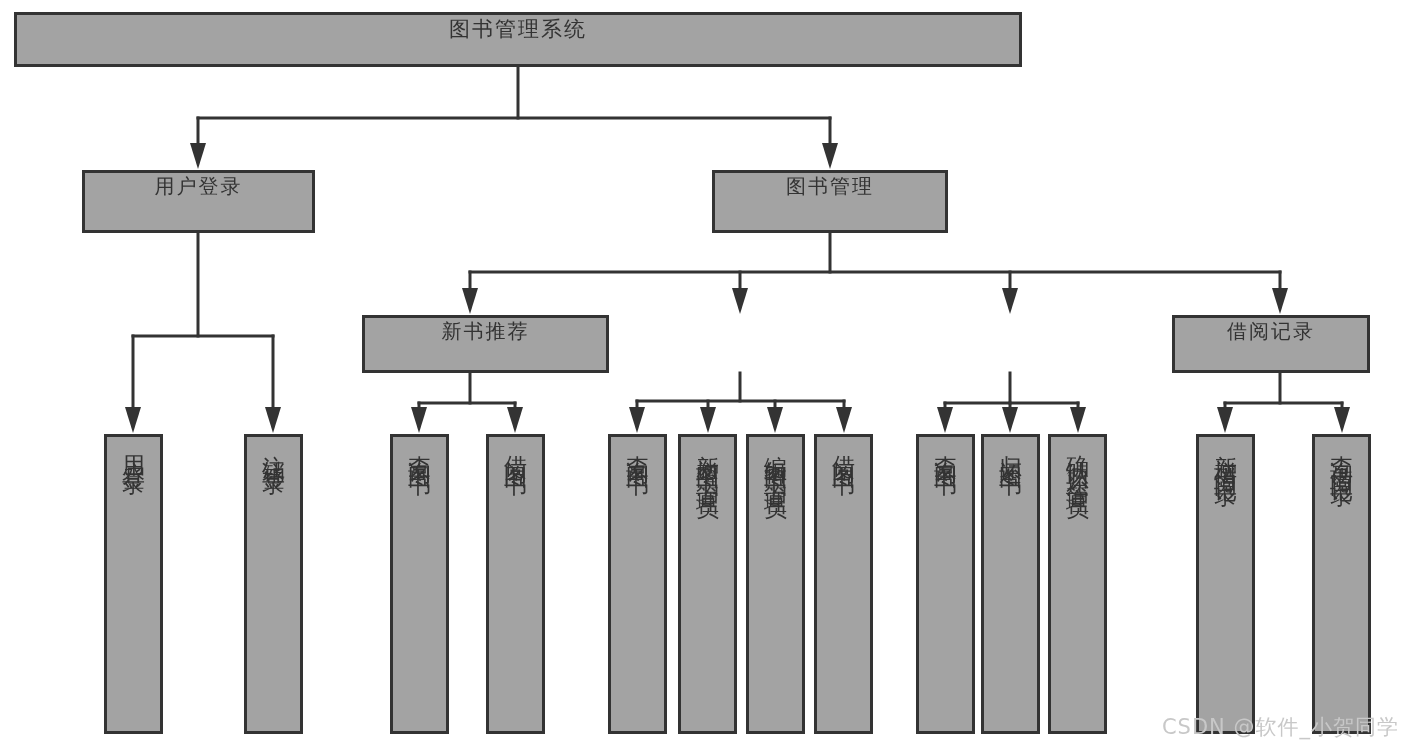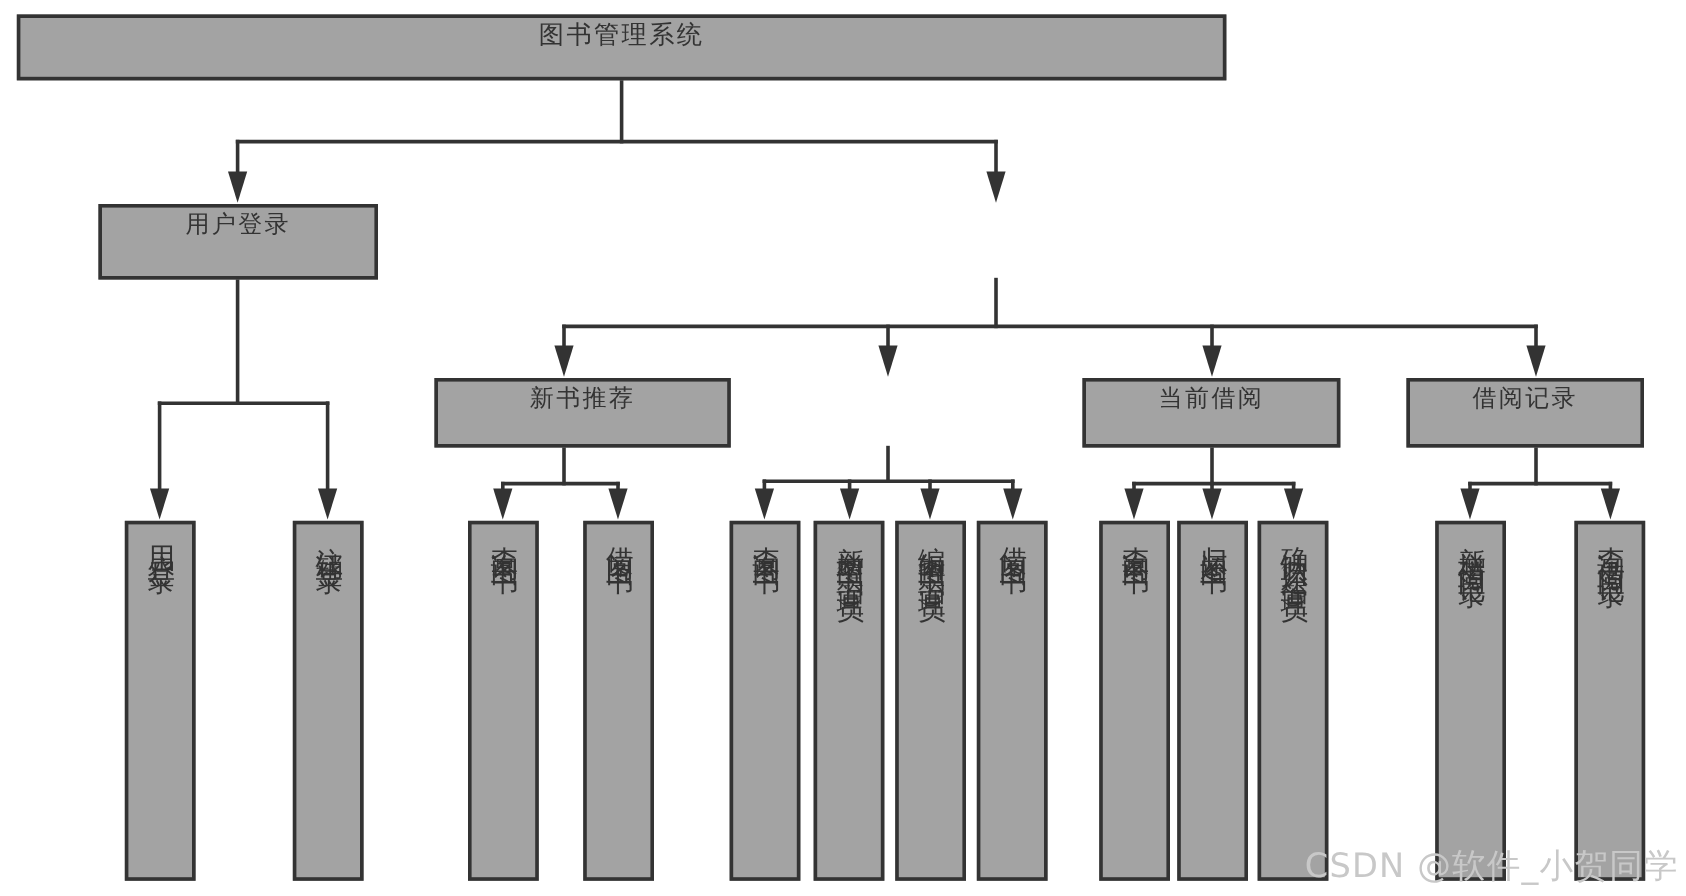--- a/index.html
+++ b/index.html
@@ -23,21 +23,21 @@
     color:var(--text-color);
   }
   .node.h span{letter-spacing:2px;font-size:20px;white-space:nowrap;}
   .node.h1 span{font-size:21px;}
   .node.v span{
     writing-mode:vertical-rl;text-orientation:mixed;
     font-size:23px;letter-spacing:6px;line-height:1;
   }
   .watermark{
     position:absolute;right:6px;bottom:6px;
-    color:var(--watermark-color);font-size:28px;letter-spacing:1px;white-space:nowrap;
+    color:var(--watermark-color);font-size:21px;letter-spacing:1px;white-space:nowrap;
   }
 </style>
 </head>
 <body>
 
 <div class="canvas">
 
   <svg class="connectors" viewBox="0 0 1405 747">
 
     <g>
@@ -114,26 +114,26 @@
     </g>
   </svg>
 
   <div class="node h h1" style="left:14px;top:12px;width:1008px;height:55px">
     <span>图书管理系统</span>
   </div>
 
   <div class="node h" style="left:82px;top:170px;width:233px;height:63px">
     <span>用户登录</span>
   </div>
+  <div class="node h" style="left:712px;top:170px;width:236px;height:63px">
+    <span>图书管理</span>
+  </div>
 
   <div class="node h" style="left:362px;top:315px;width:247px;height:58px">
     <span>新书推荐</span>
-  </div>
-  <div class="node h" style="left:902px;top:315px;width:215px;height:58px">
-    <span>当前借阅</span>
   </div>
   <div class="node h" style="left:1172px;top:315px;width:198px;height:58px">
     <span>借阅记录</span>
   </div>
 
   <div class="node v" style="left:104px;top:434px;width:59px;height:300px">
     <span>用户登录</span>
   </div>
   <div class="node v" style="left:244px;top:434px;width:59px;height:300px">
     <span>注销登录</span>

